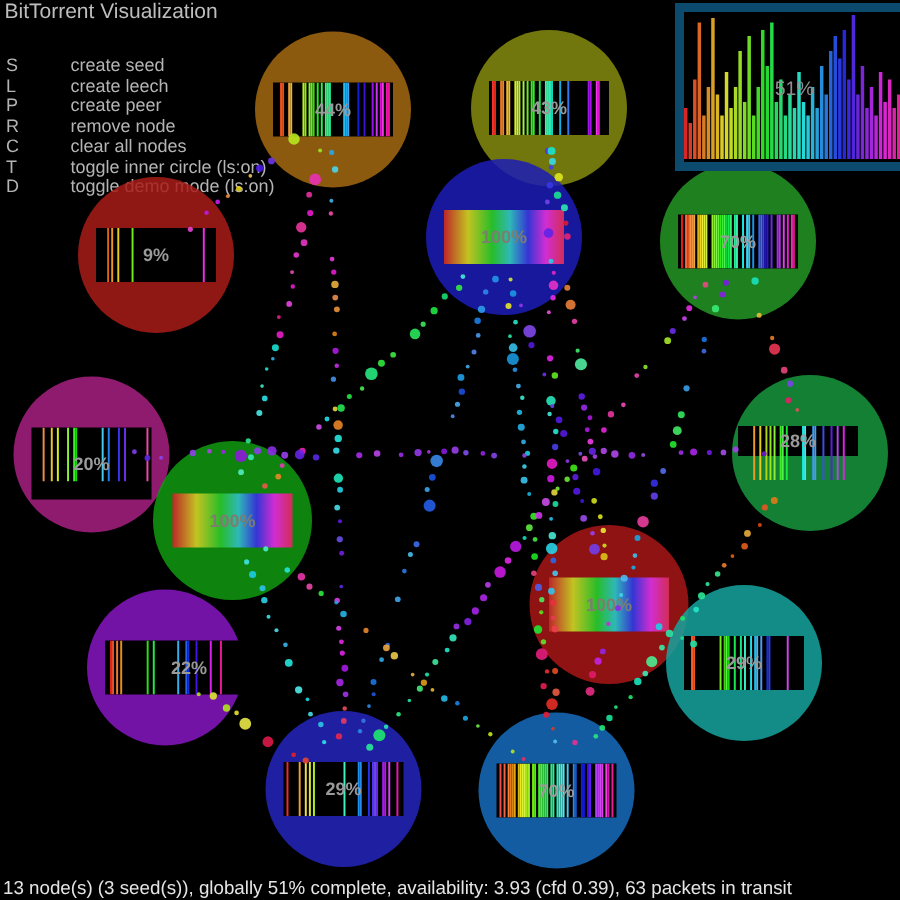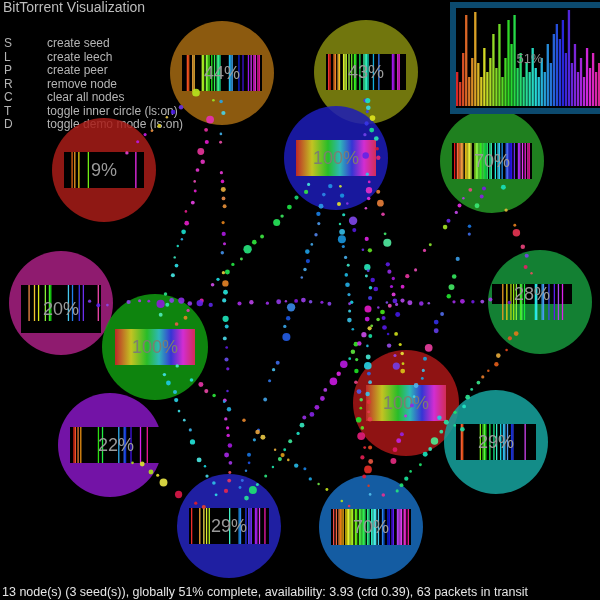--- a/index.html
+++ b/index.html
@@ -13,21 +13,21 @@
         border:6px solid #0c4a6e;background:#000;}
   .hist svg{position:absolute;left:0;top:0;}
   .hist-label{position:absolute;left:0;top:0;width:100%;height:100%;display:flex;
         align-items:center;justify-content:center;font-size:13px;color:#8f8f8f;}
   #node-layer,#link-layer{position:absolute;left:0;top:0;width:600px;height:600px;}
   #link-layer{pointer-events:none;}
   .node{position:absolute;border-radius:50%;}
   .bar{position:absolute;background:#000;}
   .bar svg{position:absolute;left:0;top:0;}
   .bar-label{position:absolute;left:0;top:0;width:100%;height:100%;display:flex;
-        align-items:center;justify-content:center;font-size:18px;color:#9a9a9a;}
+        align-items:center;justify-content:center;font-size:12px;color:#9a9a9a;font-weight:bold;}
   .seed .bar-label{color:#7d7d72;}
   .status{position:absolute;left:2px;bottom:1px;font-size:12.5px;color:#e5e5e5;white-space:nowrap;}
 </style>
 </head>
 <body>
 
 <div id="app">
 
   <div class="title-block">
     <div>BitTorrent Visualization</div>
@@ -236,21 +236,21 @@
         <div class="bar" style="left: 13px; top: 35px; width: 80px; height: 36px; background: linear-gradient(90deg, rgb(189, 40, 40), rgb(195, 195, 34) 20%, rgb(40, 189, 40) 40%, rgb(46, 184, 184) 55%, rgb(53, 53, 212) 70%, rgb(210, 45, 210) 85%, rgb(210, 45, 86) 100%);">
           <div class="bar-label">100%</div>
         </div>
       </div>
       <div class="node seed" style="left: 353px; top: 350px; width: 106px; height: 106px; background: rgba(168, 22, 22, 0.85);">
         <div class="bar" style="left: 13px; top: 35px; width: 80px; height: 36px; background: linear-gradient(90deg, rgb(189, 40, 40), rgb(195, 195, 34) 20%, rgb(40, 189, 40) 40%, rgb(46, 184, 184) 55%, rgb(53, 53, 212) 70%, rgb(210, 45, 210) 85%, rgb(210, 45, 86) 100%);">
           <div class="bar-label">100%</div>
         </div>
       </div>
       <div class="node" style="left: 58px; top: 393px; width: 104px; height: 104px; background: rgba(135, 22, 195, 0.85);">
-        <div class="bar" style="left: 12px; top: 34px; width: 92px; height: 36px;">
+        <div class="bar" style="left: 12px; top: 34px; width: 92px; height: 36px; padding-left: 20px;">
           <svg width="80" height="36">
             <rect x="3.36" y="0" width="1.3" height="36" fill="hsl(6,85%,48%)"></rect>
             <rect x="4.71" y="0" width="1.3" height="36" fill="hsl(12,85%,55%)"></rect>
             <rect x="7.43" y="0" width="1.3" height="36" fill="hsl(24,85%,56%)"></rect>
             <rect x="10.14" y="0" width="1.3" height="36" fill="hsl(35,85%,49%)"></rect>
             <rect x="27.79" y="0" width="1.3" height="36" fill="hsl(112,85%,47%)"></rect>
             <rect x="31.86" y="0" width="1.3" height="36" fill="hsl(130,85%,53%)"></rect>
             <rect x="48.14" y="0" width="1.3" height="36" fill="hsl(200,85%,57%)"></rect>
             <rect x="53.57" y="0" width="1.3" height="36" fill="hsl(224,85%,55%)"></rect>
             <rect x="54.93" y="0" width="1.3" height="36" fill="hsl(230,85%,45%)"></rect>

